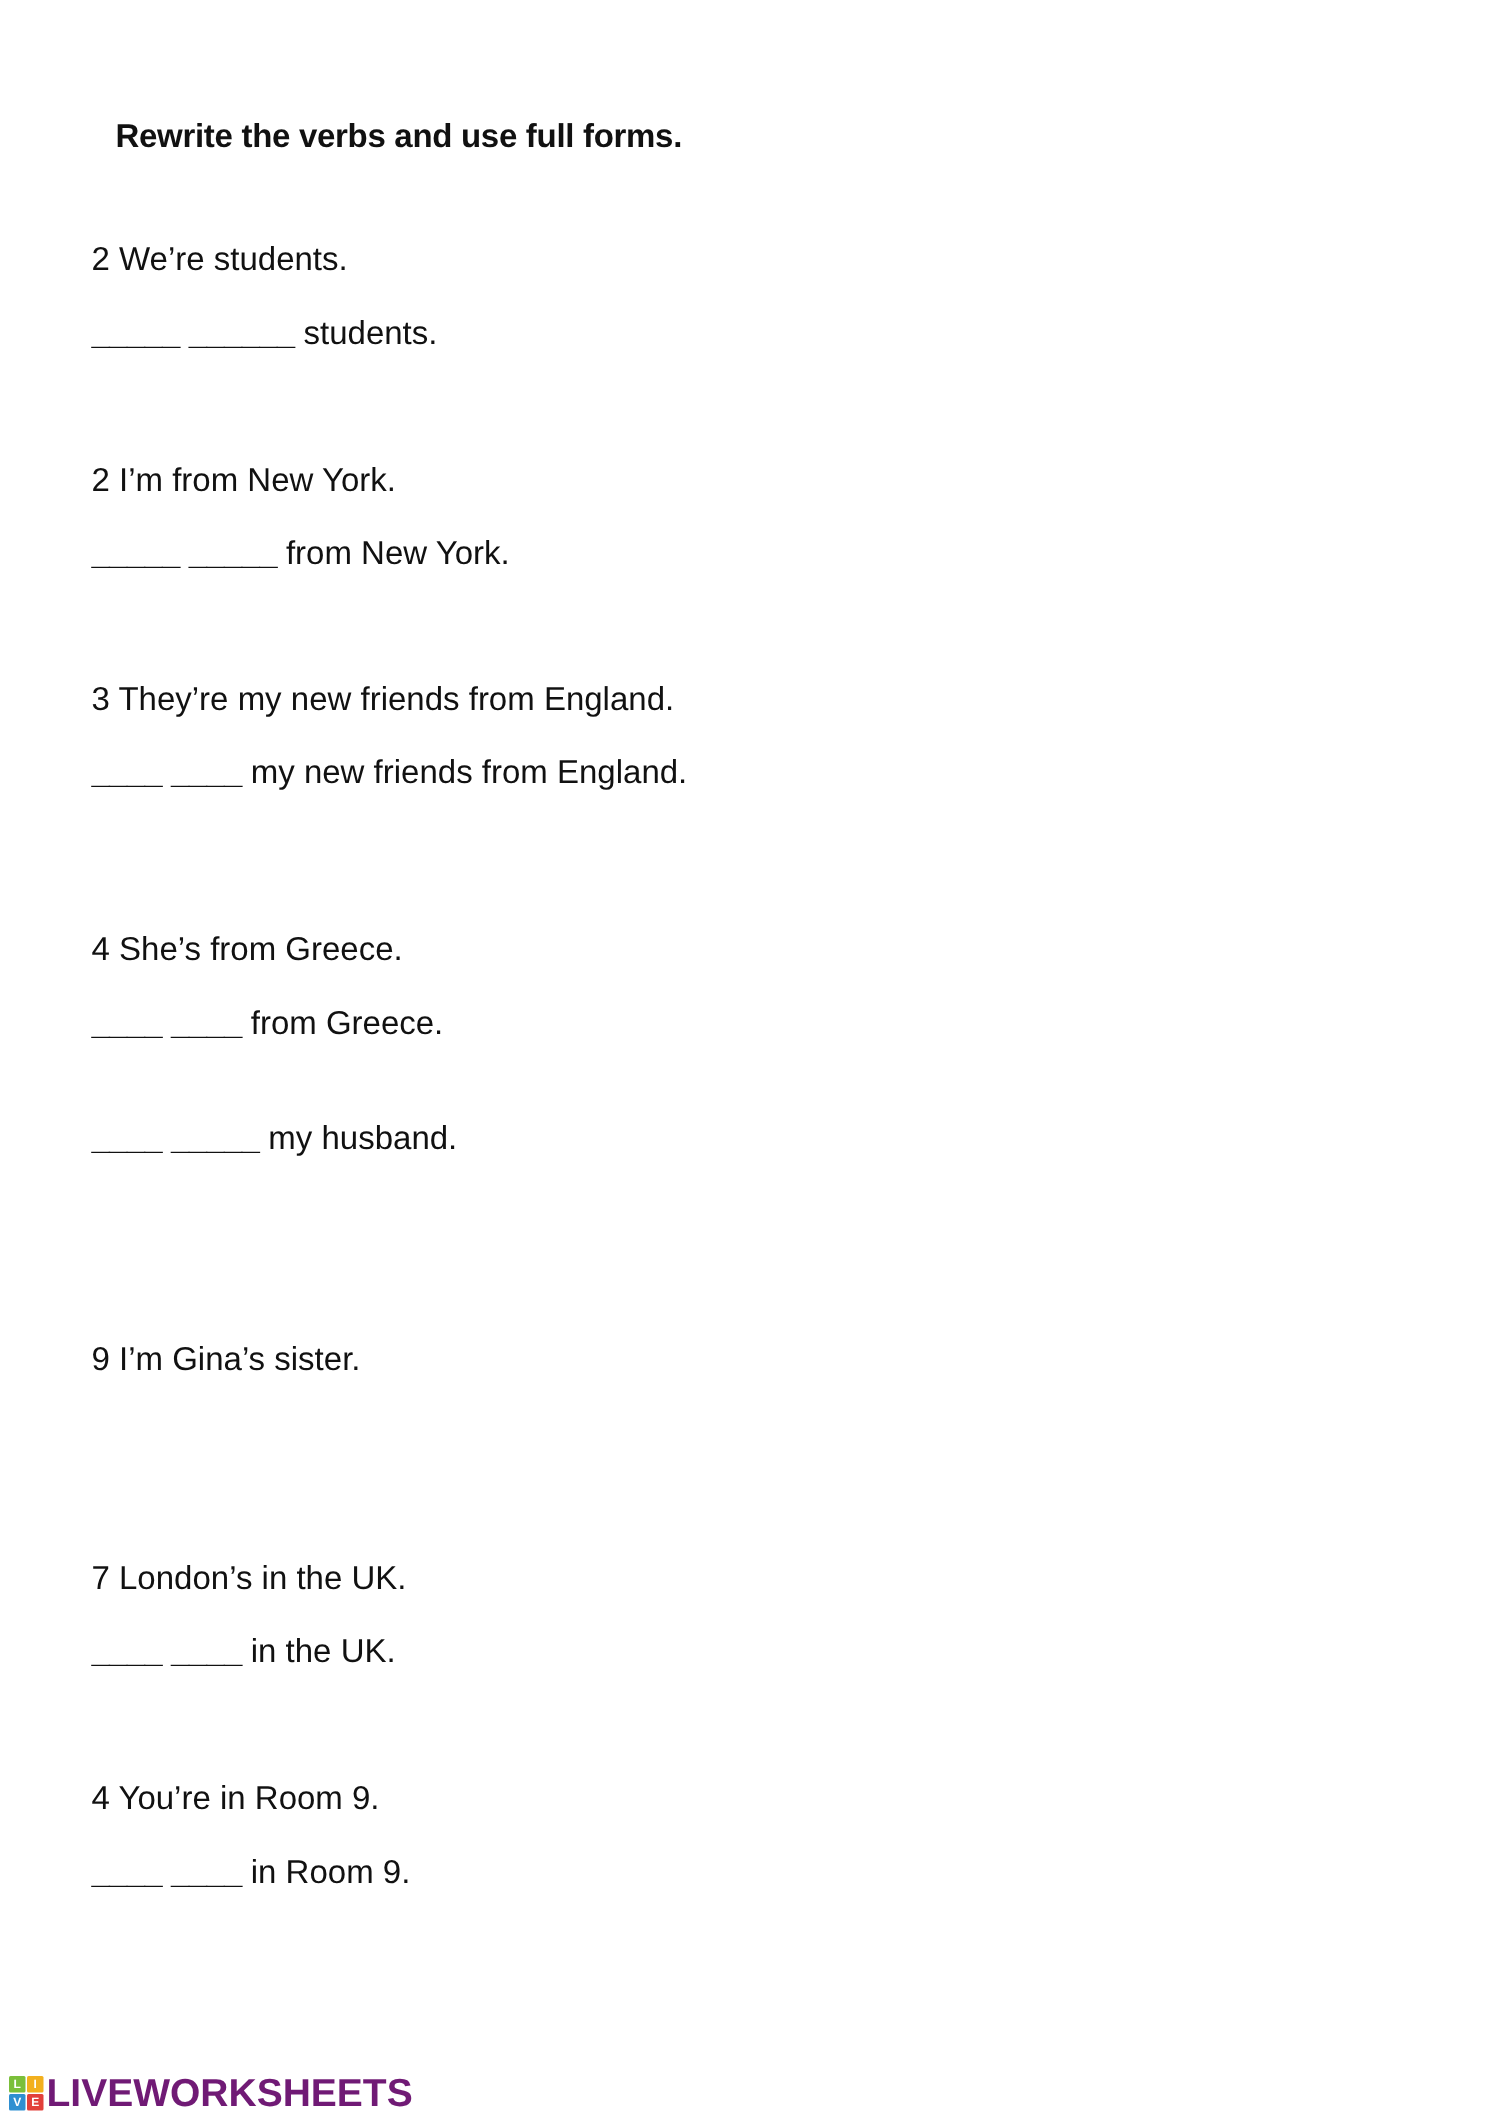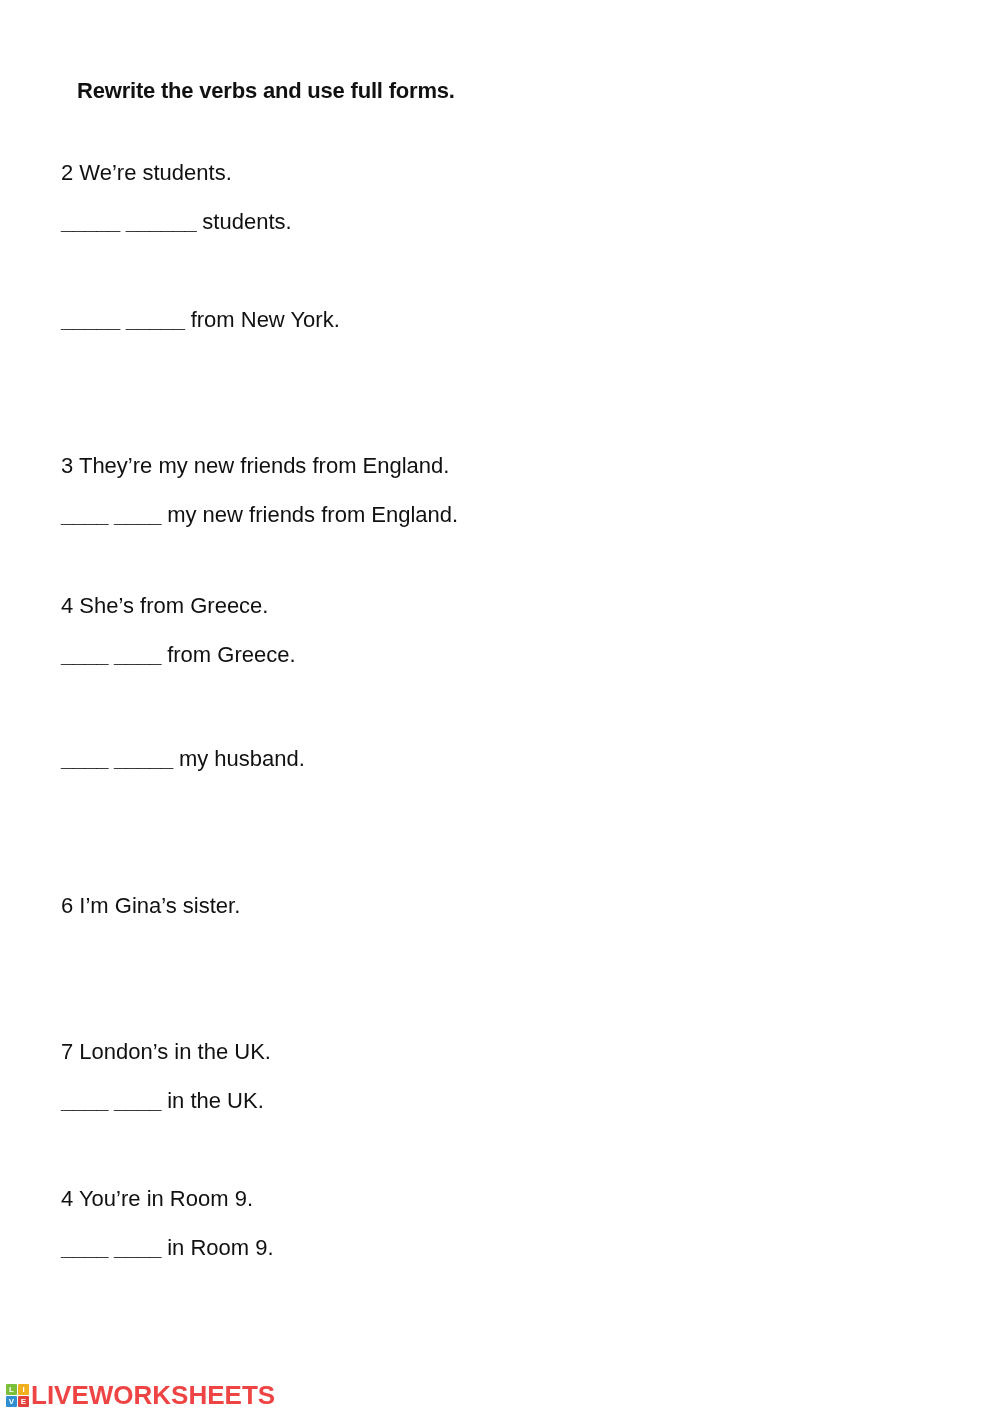--- a/index.html
+++ b/index.html
@@ -59,55 +59,56 @@
       align-items: center;
       justify-content: center;
       font-size: 8px;
       font-weight: bold;
       color: #ffffff;
       border-radius: 1px;
     }
     .logo-text {
       font-size: 26px;
       font-weight: bold;
-      color: #ef4444;
+      color: #701a75;
       letter-spacing: 0px;
       line-height: 26px;
     }
   </style>
 </head>
 <body>
 
 <h1 class="title">Rewrite the verbs and use full forms.</h1>
 
 <div class="item" style="top:160px;">
   <span class="prompt">2 We’re students.</span>
   <span class="answer"><span class="blank">_____</span> <span class="blank">______</span> <span>students.</span></span>
 </div>
 
 <div class="item" style="top:307px;">
+  <span class="prompt">2 I’m from New York.</span>
   <span class="answer"><span class="blank">_____</span> <span class="blank">_____</span> <span>from New York.</span></span>
 </div>
 
 <div class="item" style="top:453px;">
   <span class="prompt">3 They’re my new friends from England.</span>
   <span class="answer"><span class="blank">____</span> <span class="blank">____</span> <span>my new friends from England.</span></span>
 </div>
 
-<div class="item" style="top:593px;">
+<div class="item" style="top:620px;">
   <span class="prompt">4 She’s from Greece.</span>
   <span class="answer"><span class="blank">____</span> <span class="blank">____</span> <span>from Greece.</span></span>
 </div>
 
 <div class="item" style="top:746px;">
   <span class="answer"><span class="blank">____</span> <span class="blank">_____</span> <span>my husband.</span></span>
 </div>
 
 <div class="item" style="top:893px;">
-  <span class="prompt">6 I’m Gina’s sister.</span>
+  <span class="prompt">9 I’m Gina’s sister.</span>
 </div>
 
 <div class="item" style="top:1039px;">
   <span class="prompt">7 London’s in the UK.</span>
   <span class="answer"><span class="blank">____</span> <span class="blank">____</span> <span>in the UK.</span></span>
 </div>
 
 <div class="item" style="top:1186px;">
   <span class="prompt">4 You’re in Room 9.</span>
   <span class="answer"><span class="blank">____</span> <span class="blank">____</span> <span>in Room 9.</span></span>

